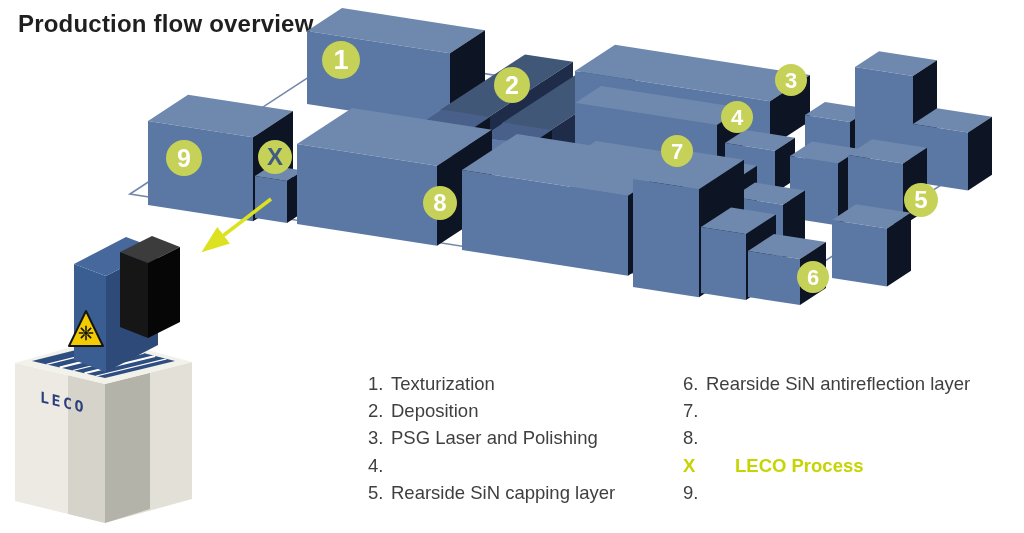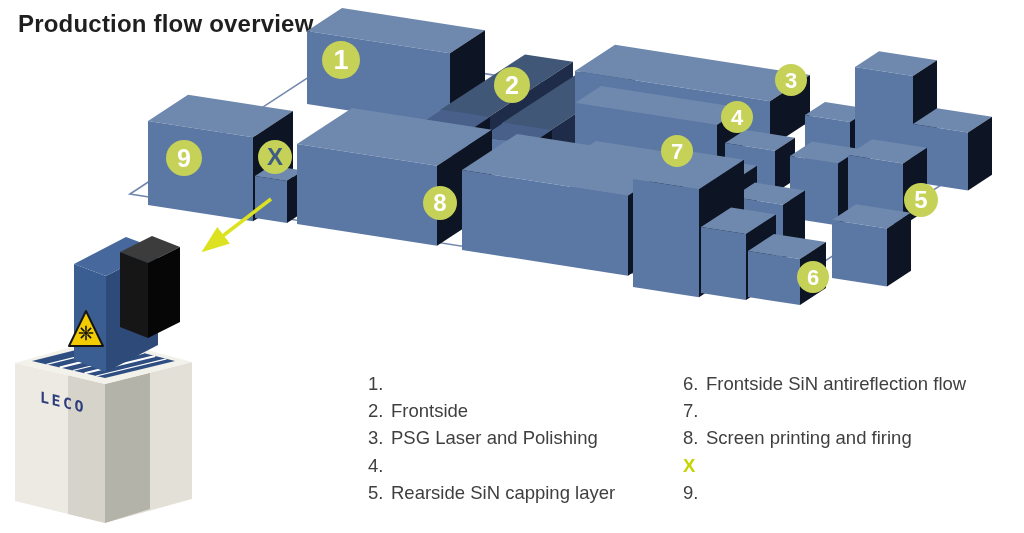--- a/index.html
+++ b/index.html
@@ -219,49 +219,50 @@
       <path d="M88.3,333.0 L93.2,333.0 M87.6,334.6 L91.1,338.1 M86.0,335.3 L86.0,340.2 M84.4,334.6 L80.9,338.1 M83.7,333.0 L78.8,333.0 M84.4,331.4 L80.9,327.9 M86.0,330.7 L86.0,325.8 M87.6,331.4 L91.1,327.9 " stroke="#151515" stroke-width="1.6" fill="none"></path>
       <circle cx="86" cy="333" r="2" fill="#151515"></circle>
       <text transform="translate(40,388) skewY(13.5)" x="0" y="14" font-family="&quot;DejaVu Sans Mono&quot;, monospace" font-weight="bold" font-size="15" letter-spacing="2.5" fill="#2c3e7d">LECO</text>
     </g>
   </svg>
 
 <div class="legend" id="legend" style="color: rgb(63, 63, 63);">
   <div class="legend-col c1" id="legend-left">
       <div class="li">
         <span class="num">1.</span>
+        <span class="lbl">Texturization</span>
       </div>
       <div class="li">
         <span class="num">2.</span>
-        <span class="lbl">Frontside</span>
+        <span class="lbl">Deposition</span>
       </div>
       <div class="li">
         <span class="num">3.</span>
         <span class="lbl">PSG Laser and Polishing</span>
       </div>
       <div class="li">
         <span class="num">4.</span>
       </div>
       <div class="li">
         <span class="num">5.</span>
         <span class="lbl">Rearside SiN capping layer</span>
       </div>
     </div>
   <div class="legend-col c2" id="legend-right">
       <div class="li">
         <span class="num">6.</span>
-        <span class="lbl">Frontside SiN antireflection flow</span>
+        <span class="lbl">Rearside SiN antireflection layer</span>
       </div>
       <div class="li">
         <span class="num">7.</span>
       </div>
       <div class="li">
         <span class="num">8.</span>
-        <span class="lbl">Screen printing and firing</span>
       </div>
       <div class="li wide hl" style="color: rgb(198, 212, 0);">
         <span class="num">X</span>
+        <span class="lbl">LECO Process</span>
       </div>
       <div class="li wide">
         <span class="num">9.</span>
       </div>
     </div>
 </div>
 
 </body></html>

